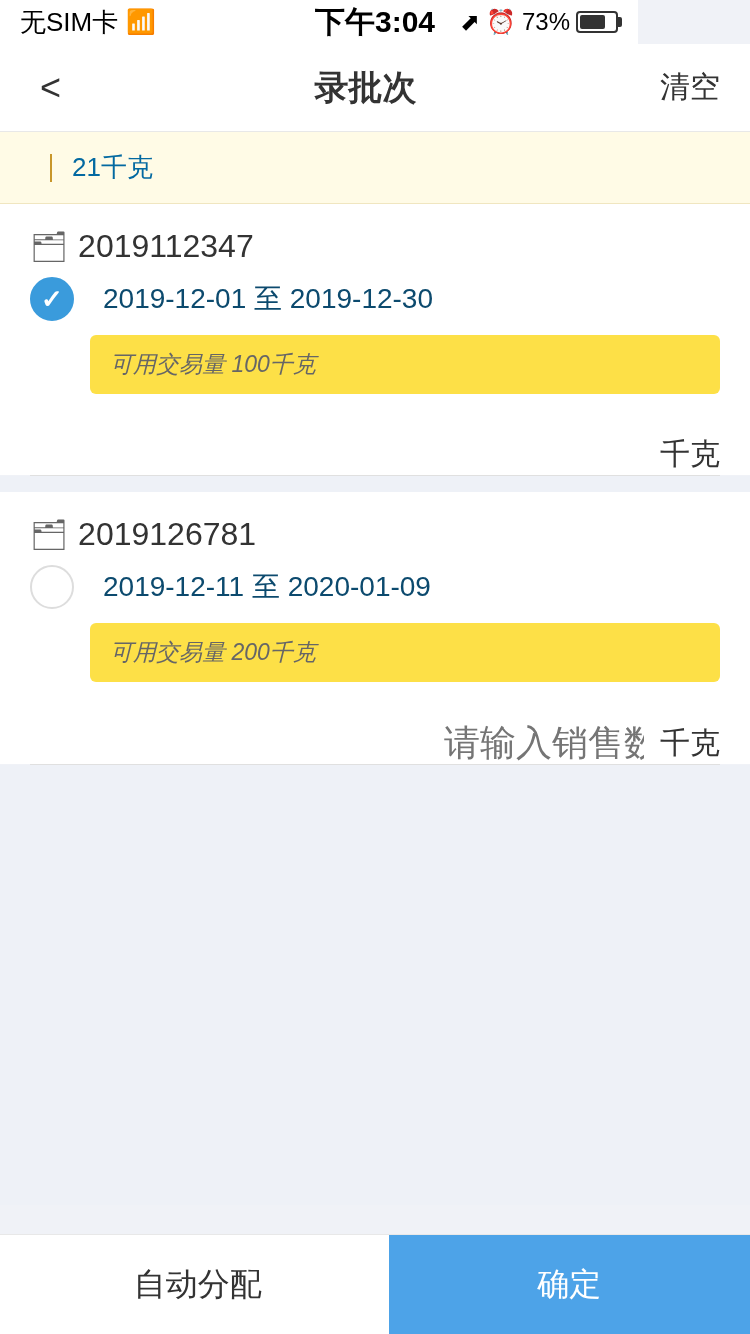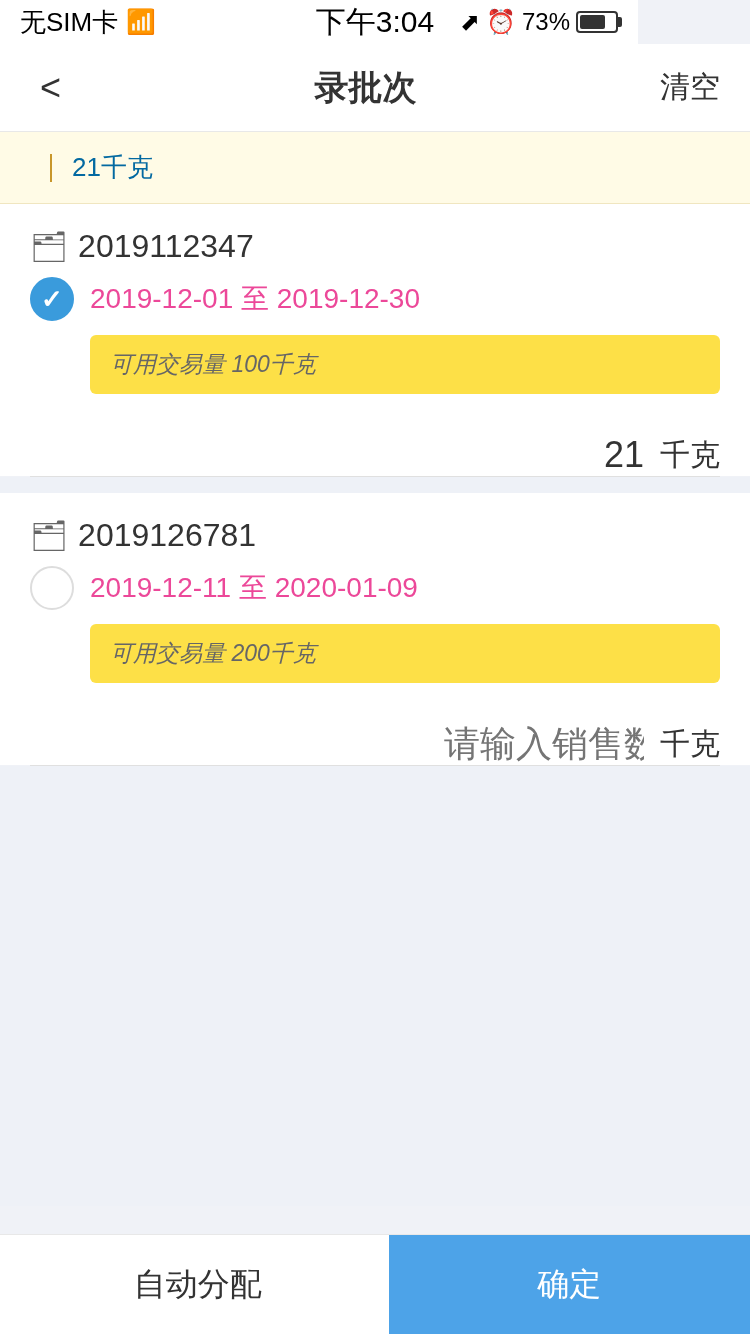--- a/index.html
+++ b/index.html
@@ -25,21 +25,21 @@
     }
     .status-left {
       display: flex;
       align-items: center;
       gap: 8px;
       font-size: 26px;
       font-weight: 500;
     }
     .status-center {
       font-size: 30px;
-      font-weight: 400;
+      font-weight: 700;
       position: absolute;
       left: 50%;
       transform: translateX(-50%);
     }
     .status-right {
       display: flex;
       align-items: center;
       gap: 6px;
       font-size: 24px;
     }
@@ -165,21 +165,22 @@
       border-color: #3a9bdc;
     }
     .radio-btn.selected::after {
       content: '✓';
       color: #fff;
       font-size: 26px;
       font-weight: bold;
     }
     .batch-date {
       font-size: 28px;
-      color: #ec4899;
+      color: #0c4a6e;
+      margin-left: 13px;
     }
     .avail-box {
       background: #fde047;
       border-radius: 6px;
       padding: 14px 20px;
       margin-left: 60px;
       font-size: 23px;
       color: #666;
       font-style: italic;
     }
@@ -305,21 +306,20 @@
     <span class="batch-id">2019112347</span>
   </div>
   <div class="batch-date-row">
     <div class="radio-btn selected"></div>
     <span class="batch-date">2019-12-01 至 2019-12-30</span>
   </div>
   <div class="avail-box">可用交易量 100千克</div>
 </div>
 
 <div class="amount-row">
-  <input class="amount-input" type="text" value="21" style="">
   <span class="amount-unit">千克</span>
 </div>
 <div class="amount-divider"></div>
 
 <div class="section-sep"></div>
 
 <div class="batch-item">
   <div class="batch-header">
     <span class="batch-id-icon">🗂</span>
     <span class="batch-id">2019126781</span>

